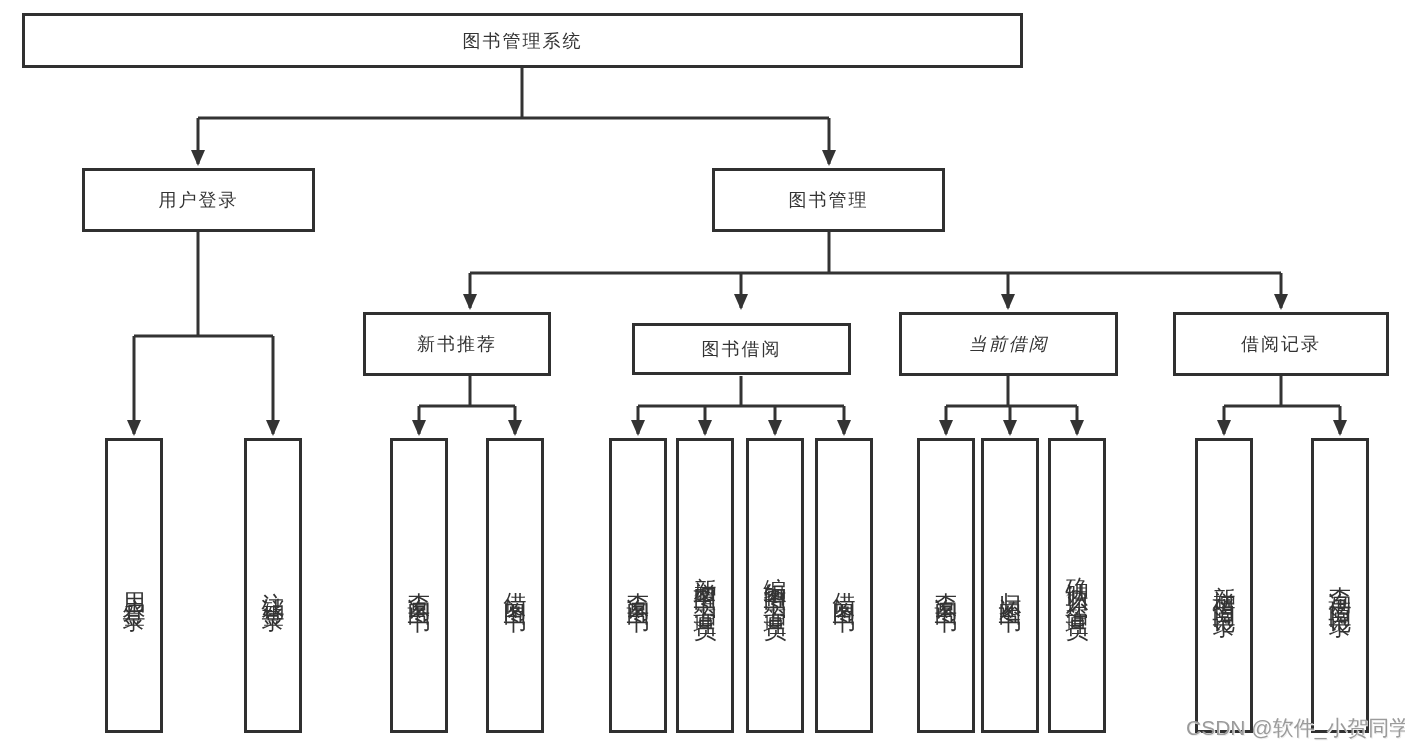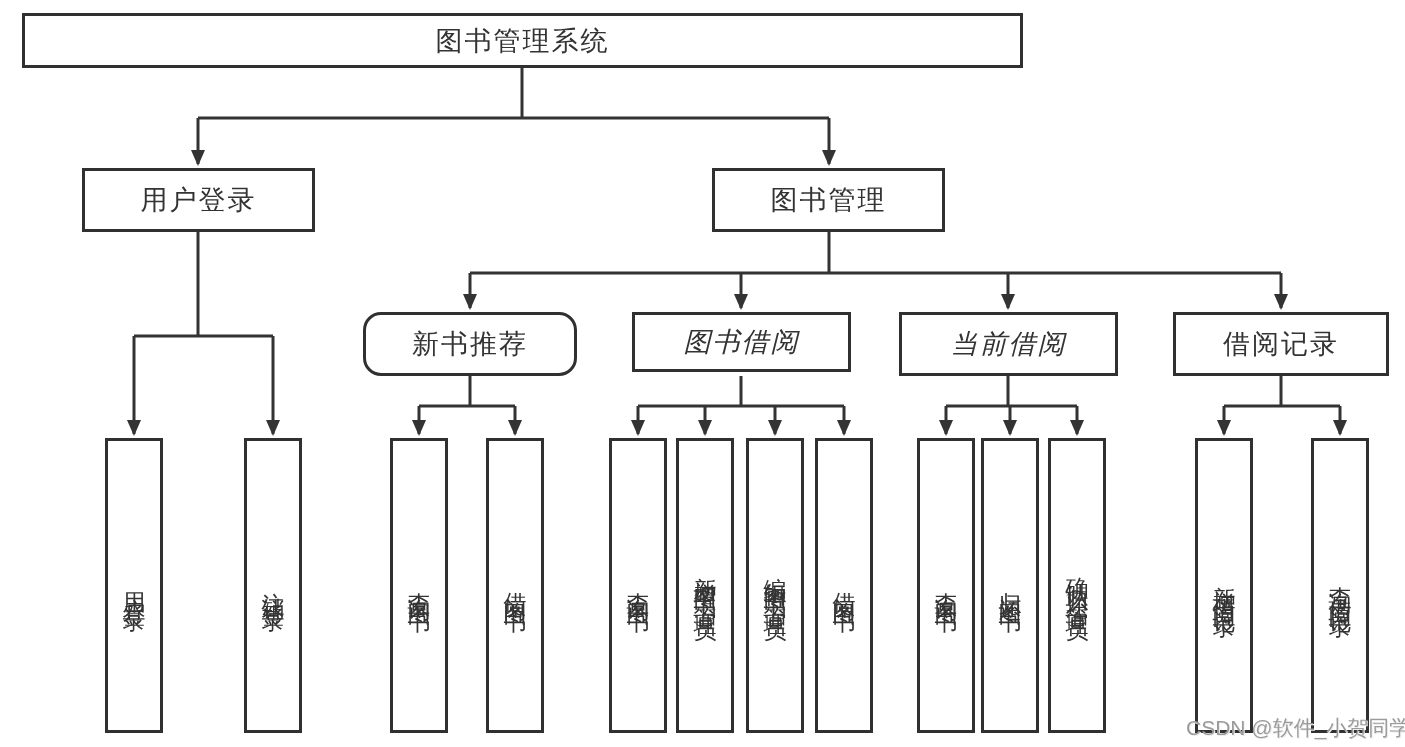--- a/index.html
+++ b/index.html
@@ -17,40 +17,40 @@
     position: absolute;
     box-sizing: border-box;
     border: 3px solid #303030;
     background: #ffffff;
     display: flex;
     align-items: center;
     justify-content: center;
     z-index: 2;
   }
   .hlabel {
-    font-size: 27px;
+    font-size: 18px;
     color: #333333;
     letter-spacing: 2px;
     white-space: nowrap;
   }
   .leaf { top: 438px; height: 295px; width: 58px; }
   .vlabel {
     writing-mode: vertical-rl;
     text-orientation: mixed;
     font-size: 23px;
     letter-spacing: 6px;
     color: #333333;
     line-height: 1;
   }
   
   .b-root    { left: 22px;  top: 13px;  width: 1001px; height: 55px; }
   .b-login   { left: 82px;  top: 168px; width: 233px;  height: 64px; }
   .b-mgmt    { left: 712px; top: 168px; width: 233px;  height: 64px; }
-  .b-rec     { left: 363px; top: 312px; width: 214px;  height: 64px; border-radius: 18px; }
-  .b-borrow  { left: 632px; top: 312px; width: 219px;  height: 60px; font-style: italic; }
+  .b-rec     { left: 363px; top: 312px; width: 188px;  height: 64px; }
+  .b-borrow  { left: 632px; top: 323px; width: 219px;  height: 52px; }
   .b-current { left: 899px; top: 312px; width: 219px;  height: 64px; font-style: italic; }
   .b-records { left: 1173px;top: 312px; width: 216px;  height: 64px; }
   .l-0  { left: 105px; }
   .l-1  { left: 244px; }
   .l-2  { left: 390px; }
   .l-3  { left: 486px; }
   .l-4  { left: 609px; }
   .l-5  { left: 676px; }
   .l-6  { left: 746px; }
   .l-7  { left: 815px; }

